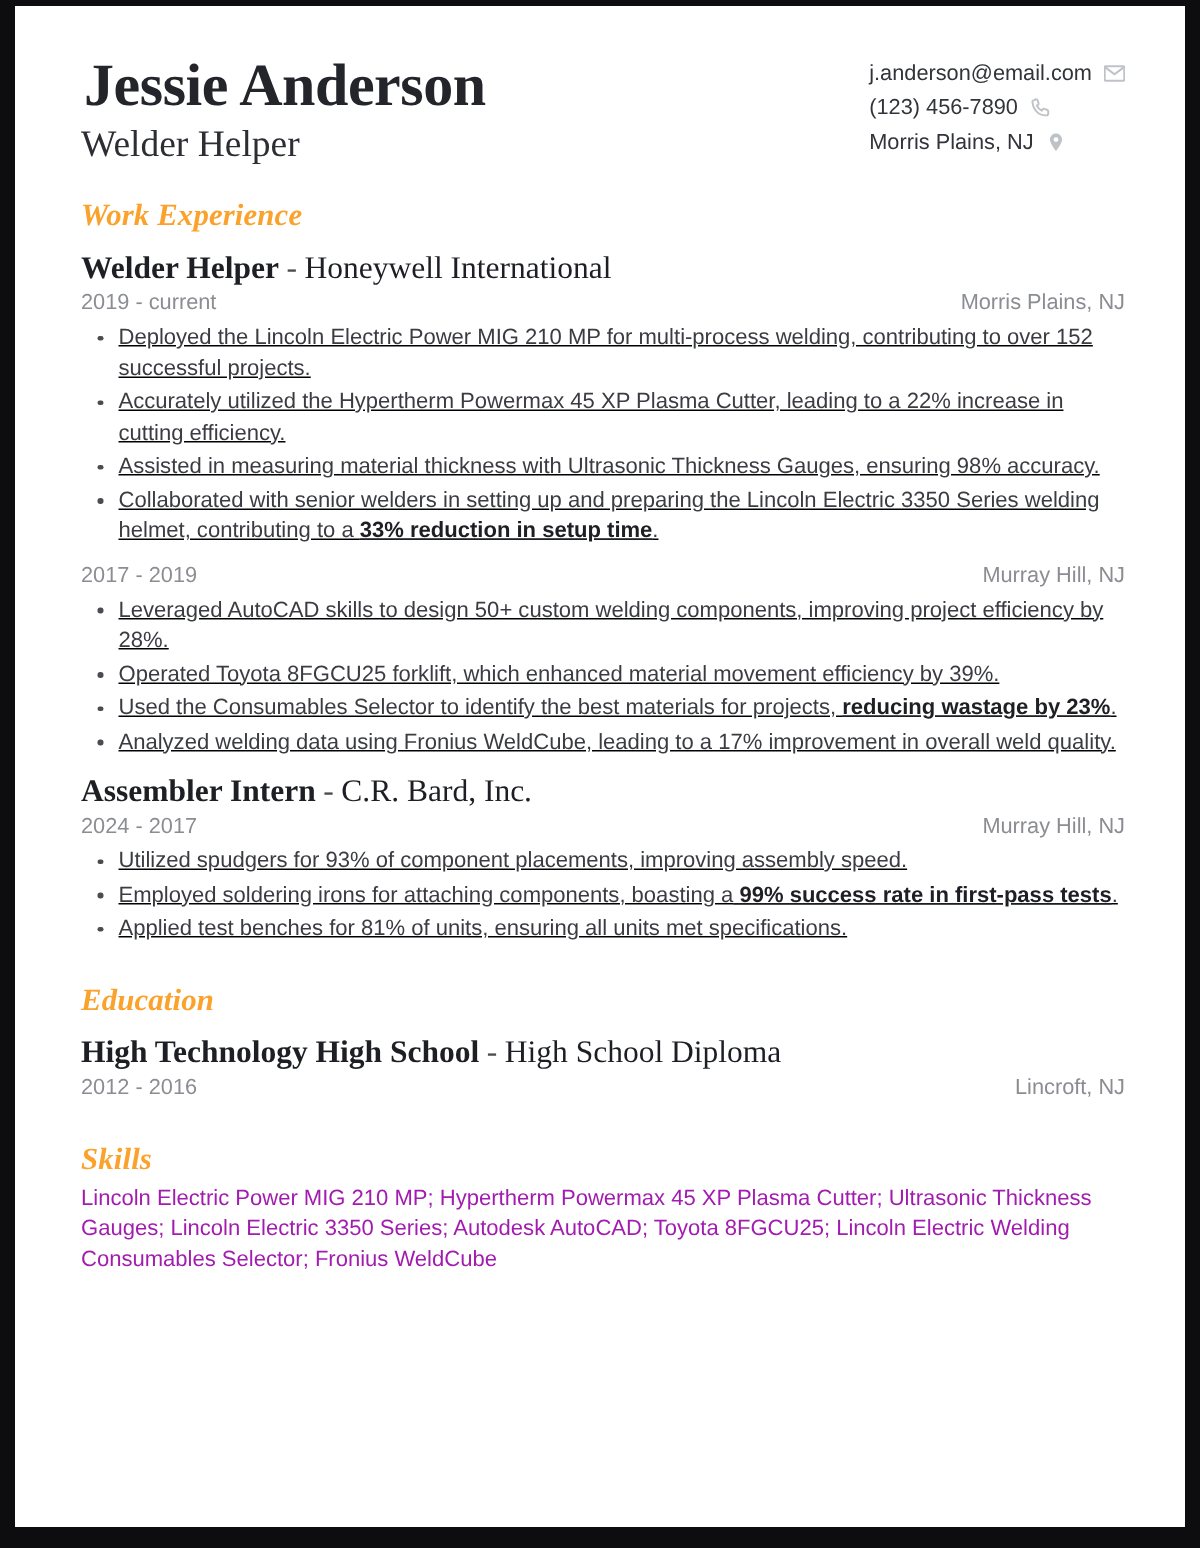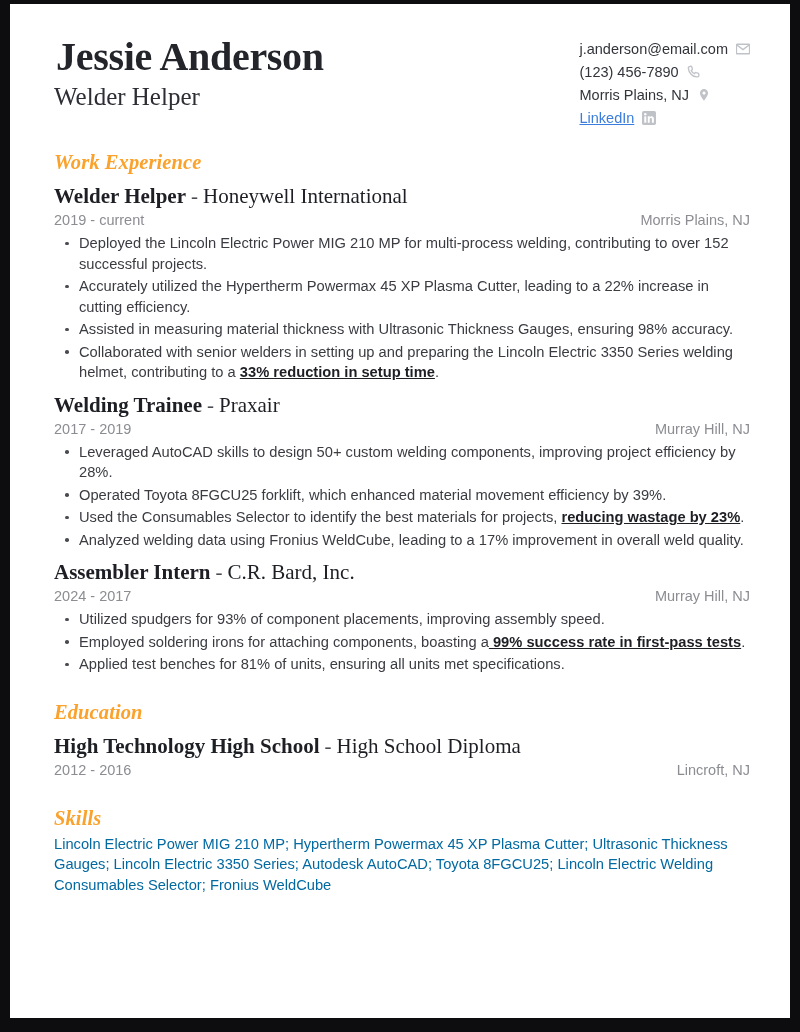--- a/index.html
+++ b/index.html
@@ -126,20 +126,21 @@
     font-size: 14.5px;
     line-height: 20px;
     color: #8b8d92;
     margin-top: 1px;
   }
 
   ul.bullets {
     list-style: none;
     margin: 3px 0 0 0;
     padding: 0;
+    text-decoration: underline;
   }
   ul.bullets li {
     position: relative;
     padding-left: 25px;
     font-size: 14.7px;
     line-height: 20.5px;
     color: #3a3c42;
     margin-bottom: 2px;
   }
   ul.bullets li::before {
@@ -154,21 +155,21 @@
   }
   ul.bullets li b {
     font-weight: bold;
     color: #1d1f24;
     text-decoration: underline;
   }
 
   .skills-body {
     font-size: 14.7px;
     line-height: 20.5px;
-    color: #0369a1;
+    color: #a21caf;
     margin-top: 4px;
   }
 </style>
 </head>
 <body>
 
 <div class="page">
 
   <div class="header">
     <div class="identity">
@@ -195,52 +196,40 @@
         </div>
         <div class="contact-row">
           <span class="contact-text">Morris Plains, NJ</span>
           <span class="contact-icon">
             <svg viewBox="0 0 16 16" width="14" height="14">
               <path d="M8 1.2c2.6 0 4.6 2 4.6 4.6 0 3.2-4.6 8.8-4.6 8.8S3.4 9 3.4 5.8c0-2.6 2-4.6 4.6-4.6z" fill="currentColor"></path>
               <circle cx="8" cy="5.8" r="1.8" fill="#fff"></circle>
             </svg>
           </span>
         </div>
-        <div class="contact-row">
-          <span class="contact-text link">LinkedIn</span>
-          <span class="contact-icon">
-            <svg viewBox="0 0 16 16" width="14" height="14">
-              <rect x="0" y="0" width="16" height="16" rx="2" fill="currentColor"></rect>
-              <rect x="2.6" y="6.1" width="2.3" height="7.2" fill="#fff"></rect>
-              <circle cx="3.75" cy="3.6" r="1.35" fill="#fff"></circle>
-              <path d="M6.6 6.1h2.2v1c.4-.7 1.2-1.2 2.2-1.2 1.7 0 2.6 1.1 2.6 3.1v4.3h-2.3V9.5c0-1-.4-1.6-1.2-1.6-.8 0-1.3.5-1.3 1.6v3.8H6.6z" fill="#fff"></path>
-            </svg>
-          </span>
-        </div>
       </div>
   </div>
 
   <div>
       <div class="section">
         <div class="section-title">Work Experience</div>
         <div class="entry">
           <div class="entry-heading"><span class="primary">Welder Helper</span><span class="dash">-</span><span class="secondary">Honeywell International</span></div>
           <div class="entry-meta">
             <span>2019 - current</span>
             <span>Morris Plains, NJ</span>
           </div>
           <ul class="bullets">
             <li><span>Deployed the Lincoln Electric Power MIG 210 MP for multi-process welding, contributing to over 152 successful projects.</span></li>
             <li><span>Accurately utilized the Hypertherm Powermax 45 XP Plasma Cutter, leading to a 22% increase in cutting efficiency.</span></li>
             <li><span>Assisted in measuring material thickness with Ultrasonic Thickness Gauges, ensuring 98% accuracy.</span></li>
             <li><span>Collaborated with senior welders in setting up and preparing the Lincoln Electric 3350 Series welding helmet, contributing to a </span><b>33% reduction in setup time</b><span>.</span></li>
           </ul>
         </div>
         <div class="entry">
-          <div class="entry-heading"><span class="primary">Welding Trainee</span><span class="dash">-</span><span class="secondary">Praxair</span></div>
           <div class="entry-meta">
             <span>2017 - 2019</span>
             <span>Murray Hill, NJ</span>
           </div>
           <ul class="bullets">
             <li><span>Leveraged AutoCAD skills to design 50+ custom welding components, improving project efficiency by 28%.</span></li>
             <li><span>Operated Toyota 8FGCU25 forklift, which enhanced material movement efficiency by 39%.</span></li>
             <li><span>Used the Consumables Selector to identify the best materials for projects, </span><b>reducing wastage by 23%</b><span>.</span></li>
             <li><span>Analyzed welding data using Fronius WeldCube, leading to a 17% improvement in overall weld quality.</span></li>
           </ul>

